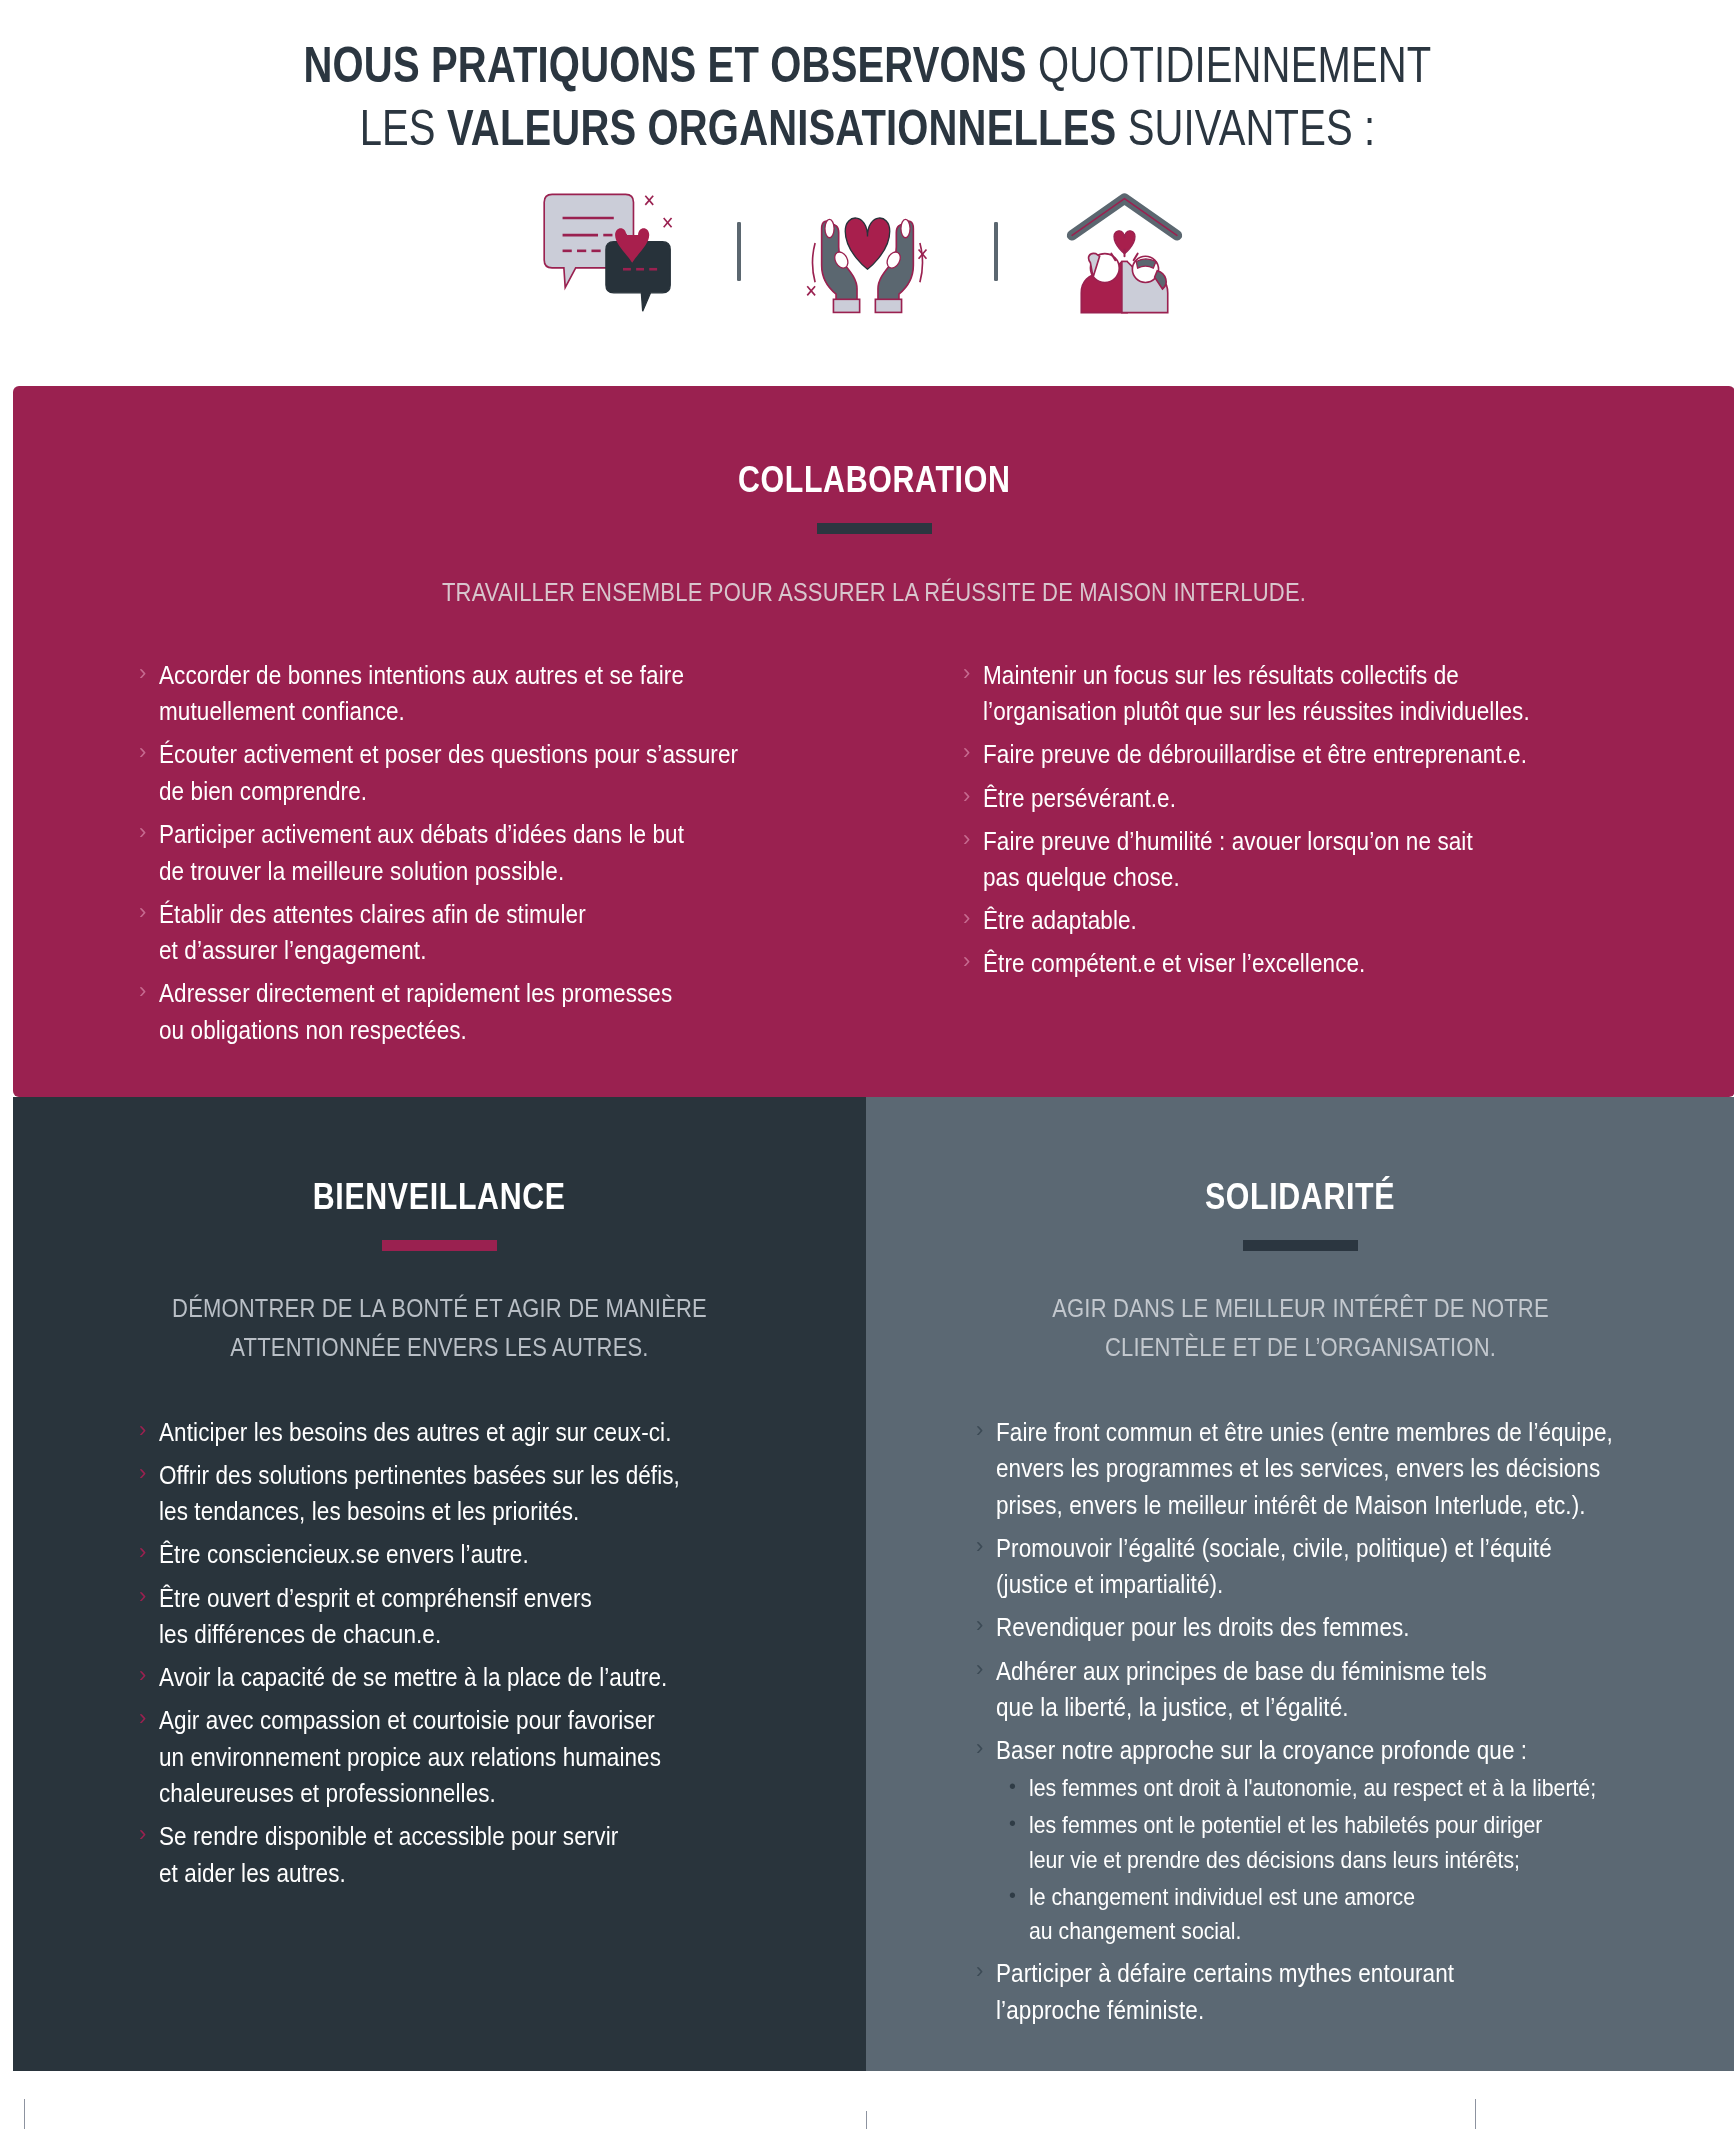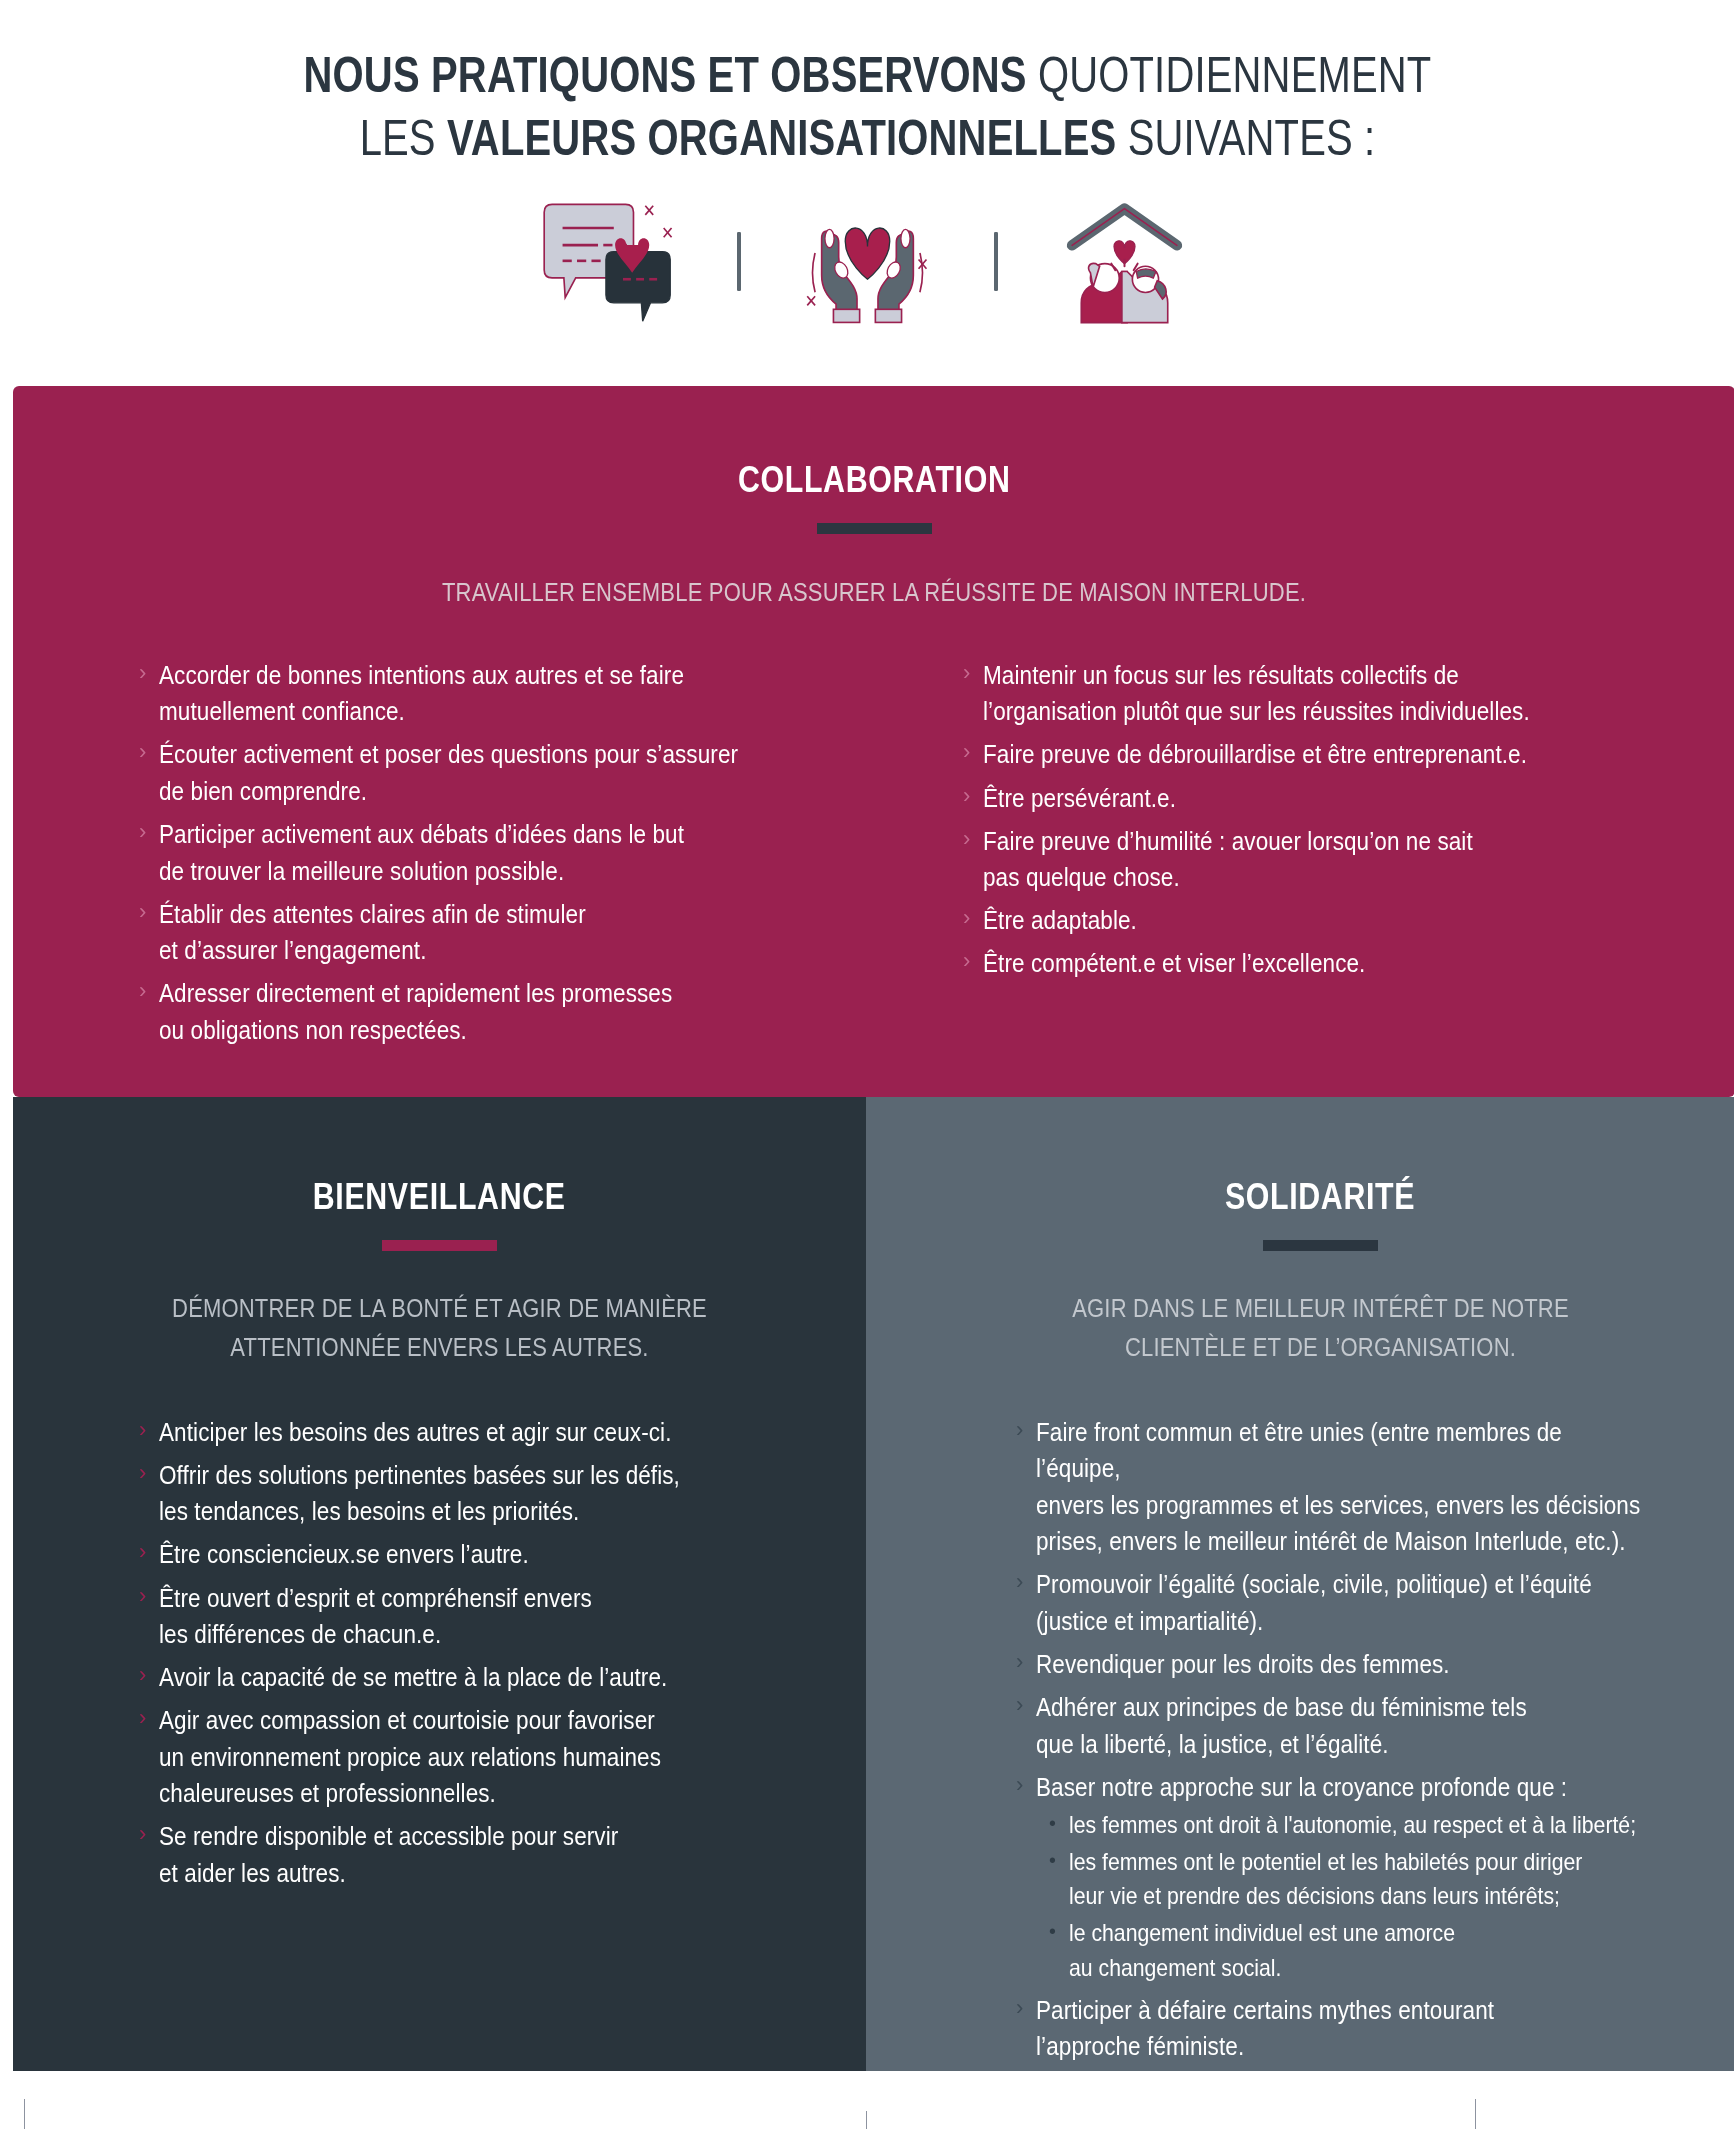--- a/index.html
+++ b/index.html
@@ -11,21 +11,21 @@
     width: 1735px;
     height: 2129px;
     font-family: "Liberation Sans", sans-serif;
     overflow: hidden;
     position: relative;
   }
 
   
   .header {
     width: 100%;
-    padding-top: 44px;
+    padding-top: 34px;
     background: #ffffff;
   }
   .title-block {
     text-align: center;
     color: #2b3640;
     font-family: "Liberation Sans", sans-serif;
     font-size: 50px;
     line-height: 1.26;
     letter-spacing: 0.2px;
     transform: scaleX(0.80);
@@ -77,21 +77,20 @@
   }
   .panel-bienveillance {
     background: #29343c;
     width: 853px;
     position: relative;
   }
   .panel-solidarite {
     background: #5b6873;
     flex: 1;
     position: relative;
-    padding-left: 40px;
   }
 
   
   .sec-head {
     text-align: center;
   }
   .sec-title {
     color: #ffffff;
     font-weight: bold;
     font-size: 37px;

